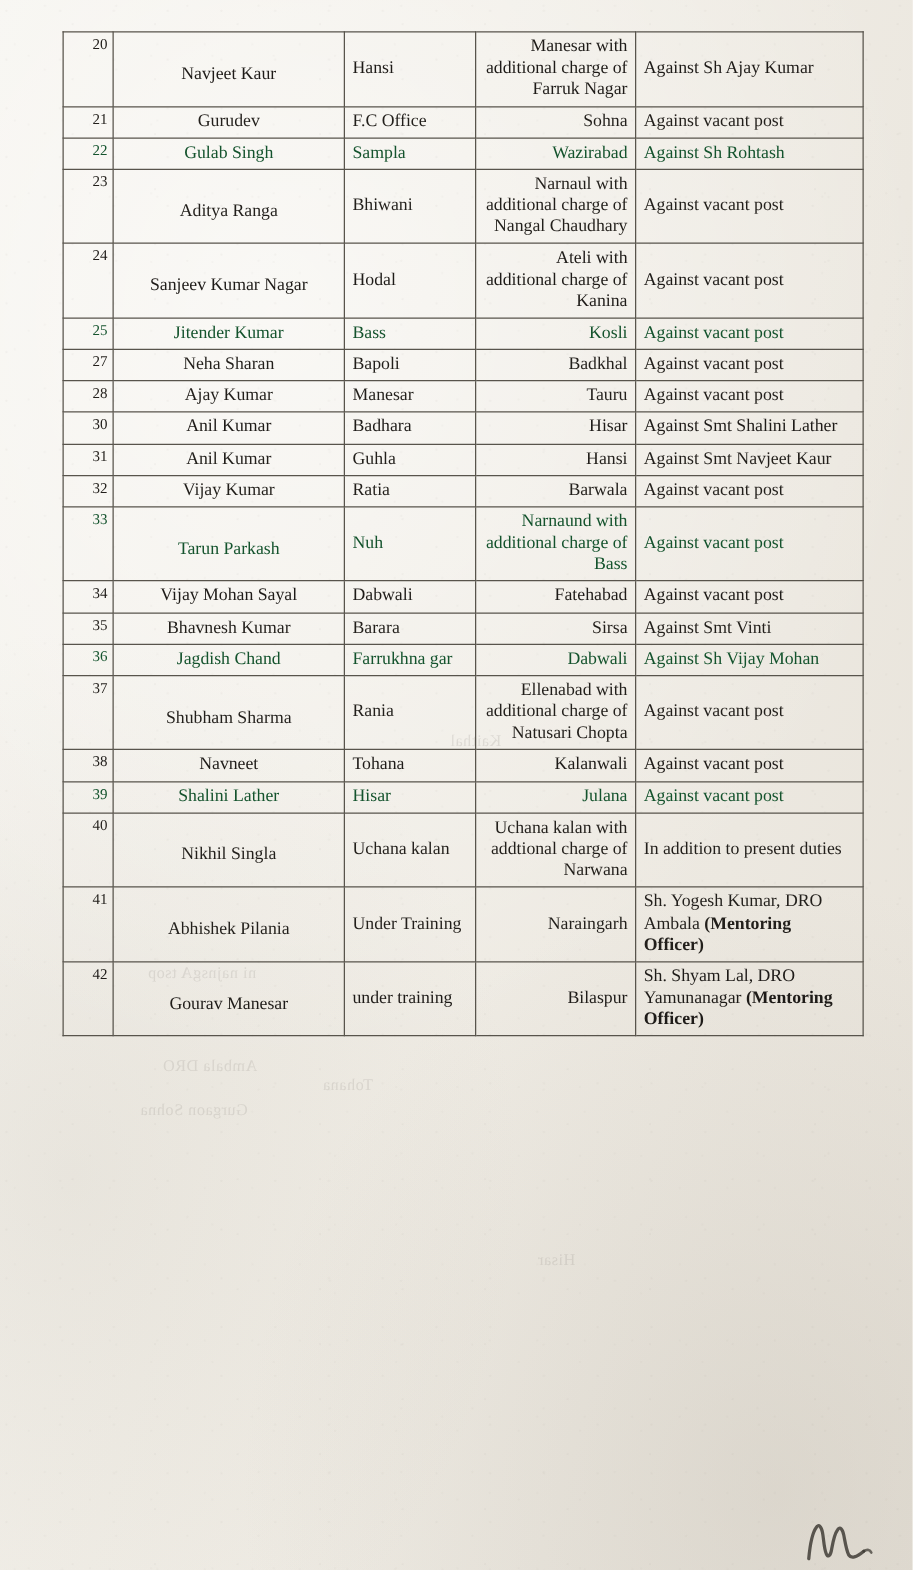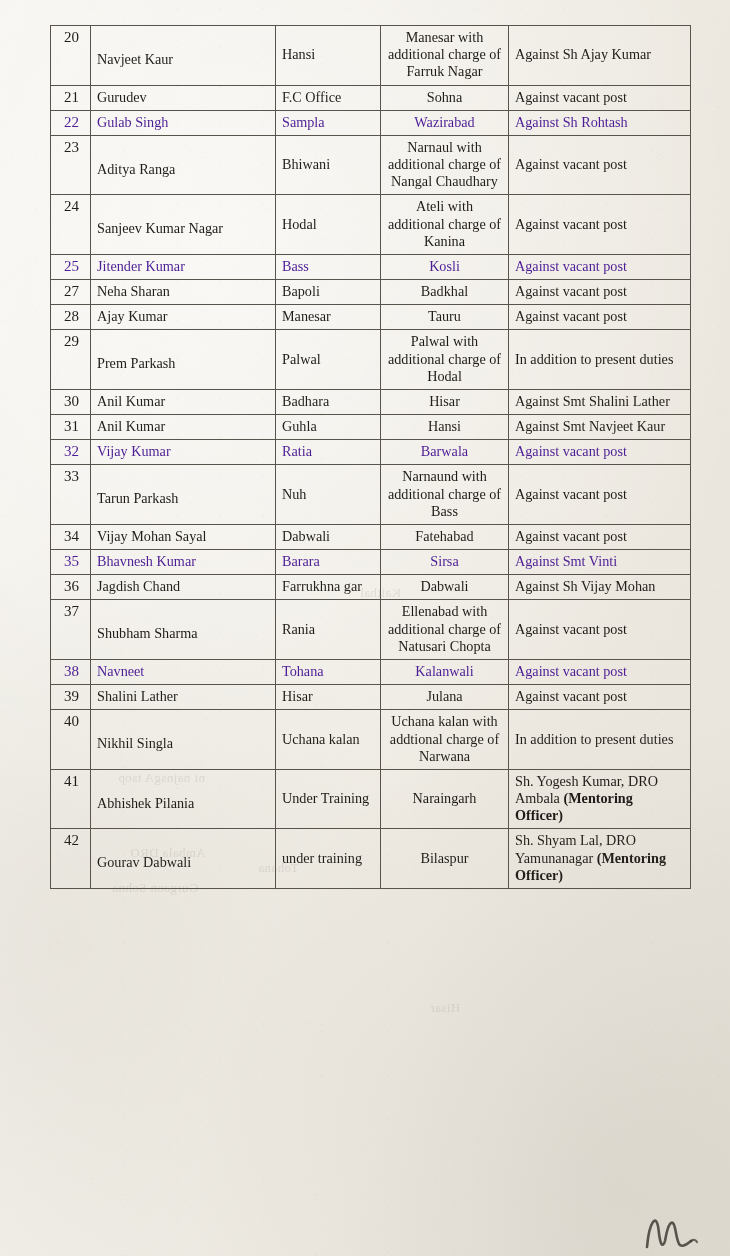--- a/index.html
+++ b/index.html
@@ -75,34 +75,34 @@
     vertical-align: middle;
     padding: 3px 6px 4px 6px;
     font-size: 14.2px;
     line-height: 1.21;
     color: #221f1b;
     background: transparent;
   }
   
   td.sr {
     vertical-align: top;
-    text-align: center;
+    text-align: right;
     padding: 2px 4px 2px 6px;
-    font-size: 15px;
-  }
-  td.name { text-align: left; }
+    font-size: 12px;
+  }
+  td.name { text-align: center; }
   td.from { text-align: left; }
-  td.to   { text-align: center; }
+  td.to   { text-align: right; }
   td.rem  { text-align: left; }
 
   
   .bold { font-weight: bold; }
 
   
-  tbody tr:nth-child(3n) td   { color: #4c1d95; }
+  tbody tr:nth-child(3n) td   { color: #14532d; }
   tbody tr:nth-child(4n+1) td { color: #1e1b18; }
 
   #signature {
     position: absolute;
     left: 641px;
     top: 1214px;
     width: 60px;
     height: 38px;
     pointer-events: none;
   }
@@ -180,27 +180,20 @@
           <td class="rem">Against vacant post</td>
         </tr>
         <tr>
           <td class="sr">28</td>
           <td class="name">Ajay Kumar</td>
           <td class="from">Manesar</td>
           <td class="to">Tauru</td>
           <td class="rem">Against vacant post</td>
         </tr>
         <tr>
-          <td class="sr">29</td>
-          <td class="name" style="padding-top: 18px; padding-bottom: 10px;">Prem Parkash</td>
-          <td class="from">Palwal</td>
-          <td class="to">Palwal with additional charge of Hodal</td>
-          <td class="rem">In addition to present duties</td>
-        </tr>
-        <tr>
           <td class="sr">30</td>
           <td class="name">Anil Kumar</td>
           <td class="from">Badhara</td>
           <td class="to">Hisar</td>
           <td class="rem">Against Smt Shalini Lather</td>
         </tr>
         <tr>
           <td class="sr">31</td>
           <td class="name">Anil Kumar</td>
           <td class="from">Guhla</td>
@@ -272,21 +265,21 @@
         </tr>
         <tr>
           <td class="sr">41</td>
           <td class="name" style="padding-top: 18px; padding-bottom: 10px;">Abhishek Pilania</td>
           <td class="from">Under Training</td>
           <td class="to">Naraingarh</td>
           <td class="rem"><span>Sh. Yogesh Kumar, DRO Ambala </span><span class="bold">(Mentoring Officer)</span></td>
         </tr>
         <tr>
           <td class="sr">42</td>
-          <td class="name" style="padding-top: 18px; padding-bottom: 10px;">Gourav Dabwali</td>
+          <td class="name" style="padding-top: 18px; padding-bottom: 10px;">Gourav Manesar</td>
           <td class="from">under training</td>
           <td class="to">Bilaspur</td>
           <td class="rem"><span>Sh. Shyam Lal, DRO Yamunanagar </span><span class="bold">(Mentoring Officer)</span></td>
         </tr>
       </tbody>
   </table>
 </div>
 
 <svg id="signature" viewBox="0 0 60 38">
   <path d="M6 33 C7 22, 9 12, 12 8 C14 5, 16 7, 17 12 C18 17, 18 24, 20 29

